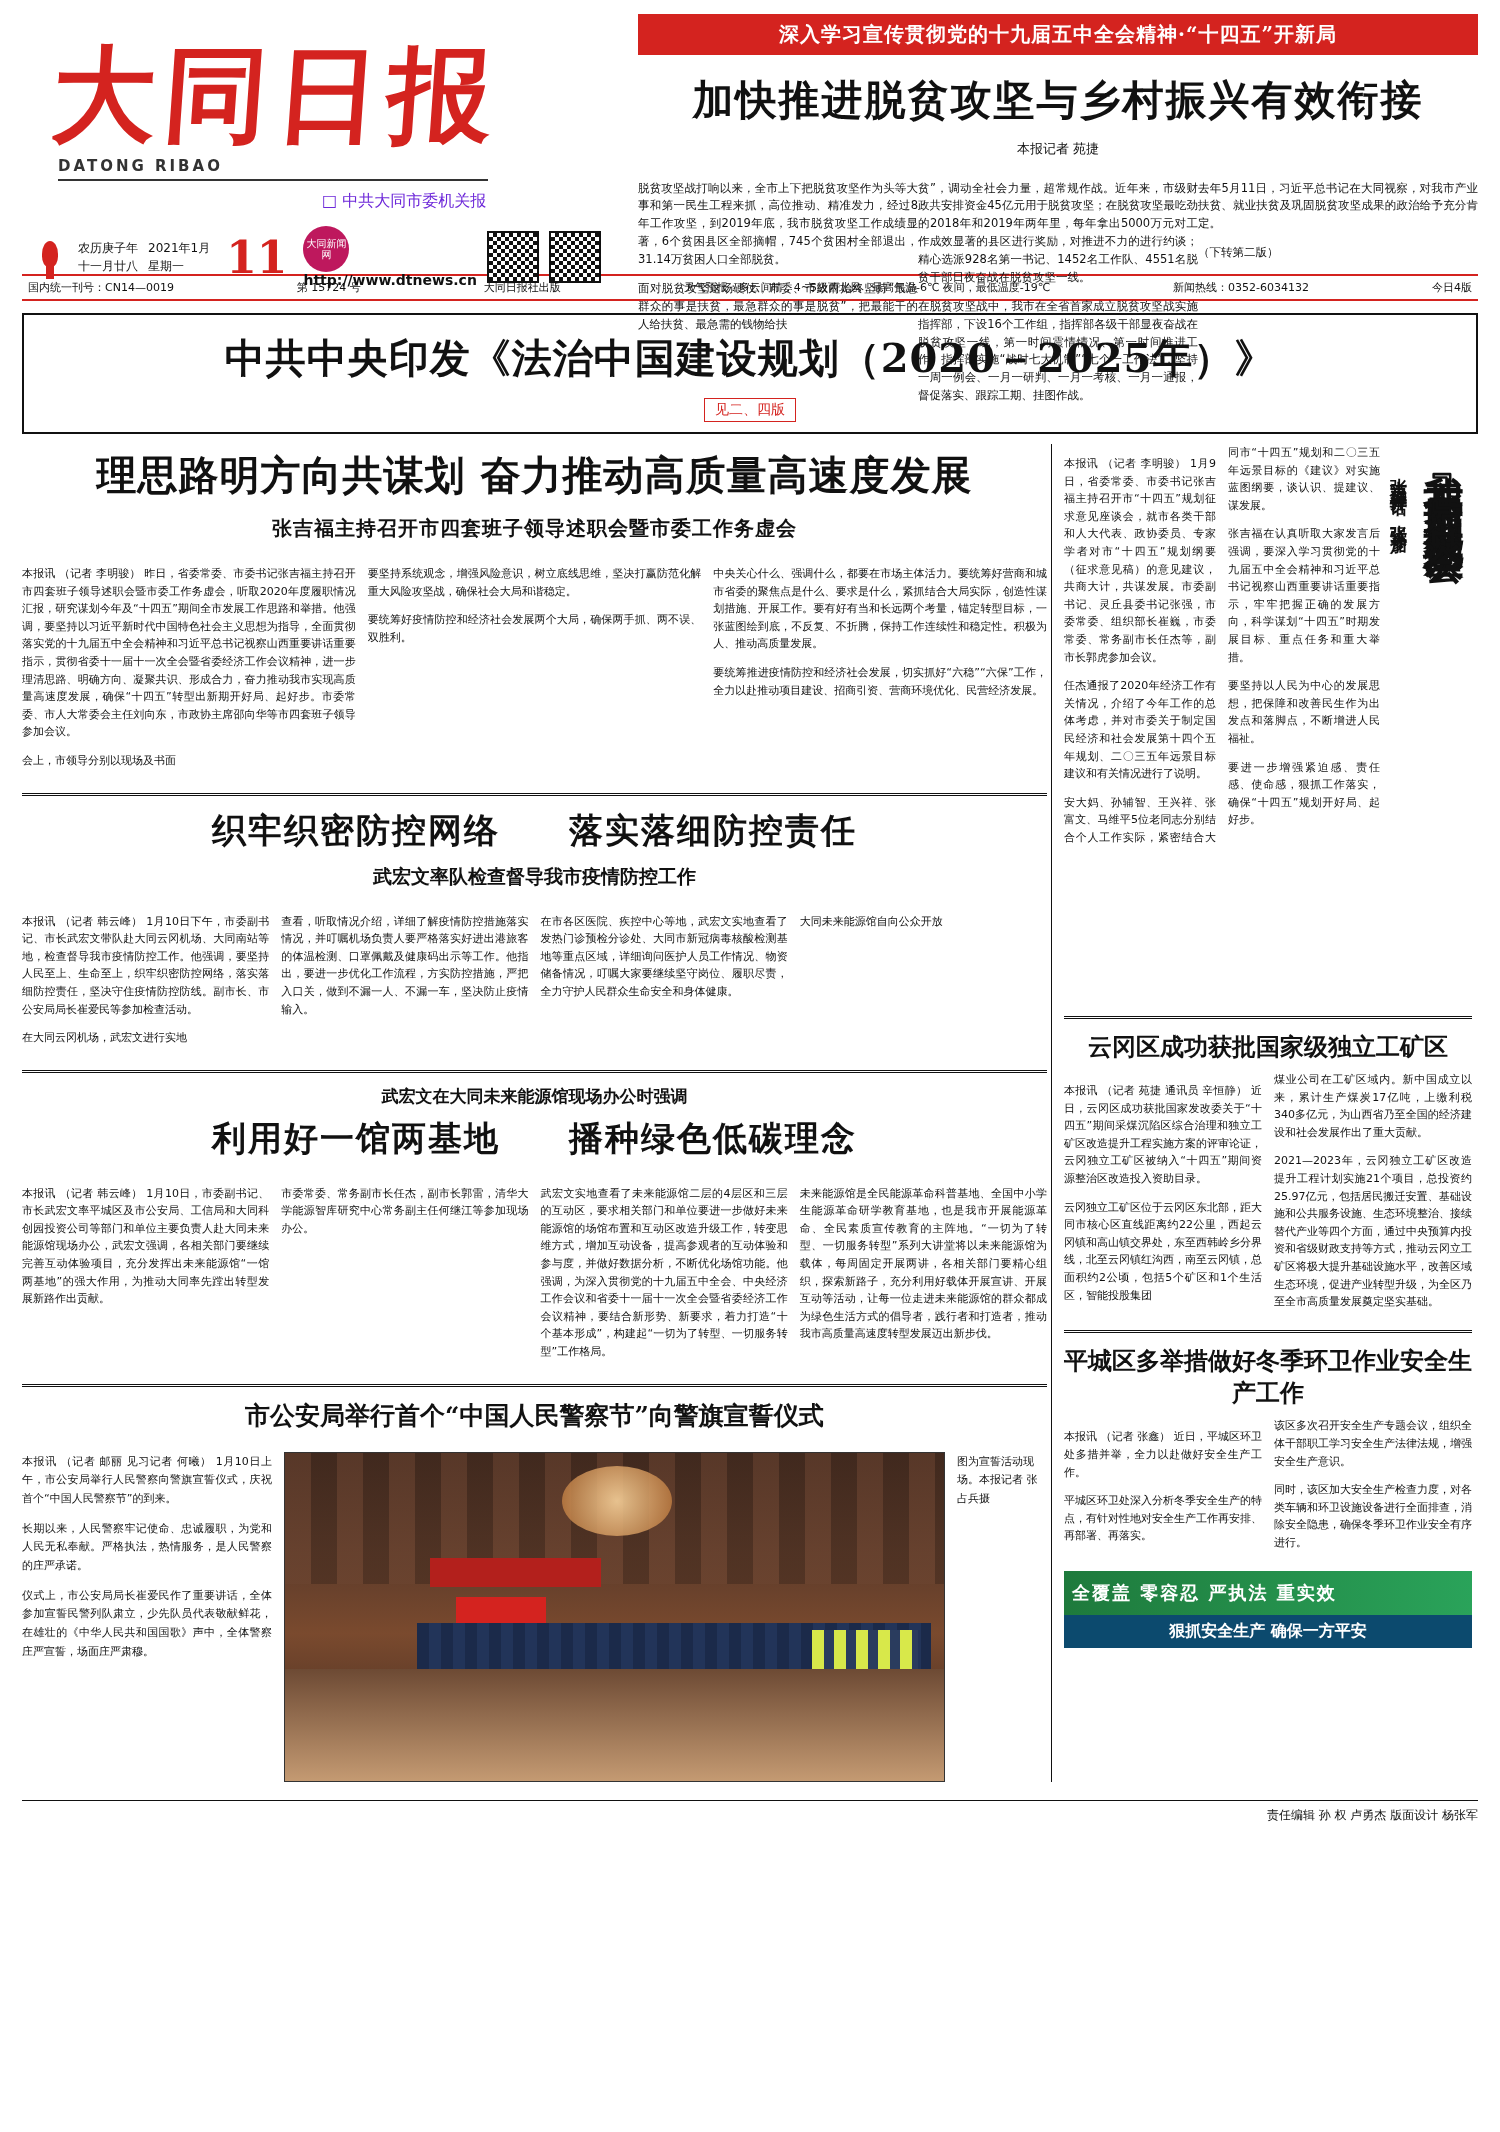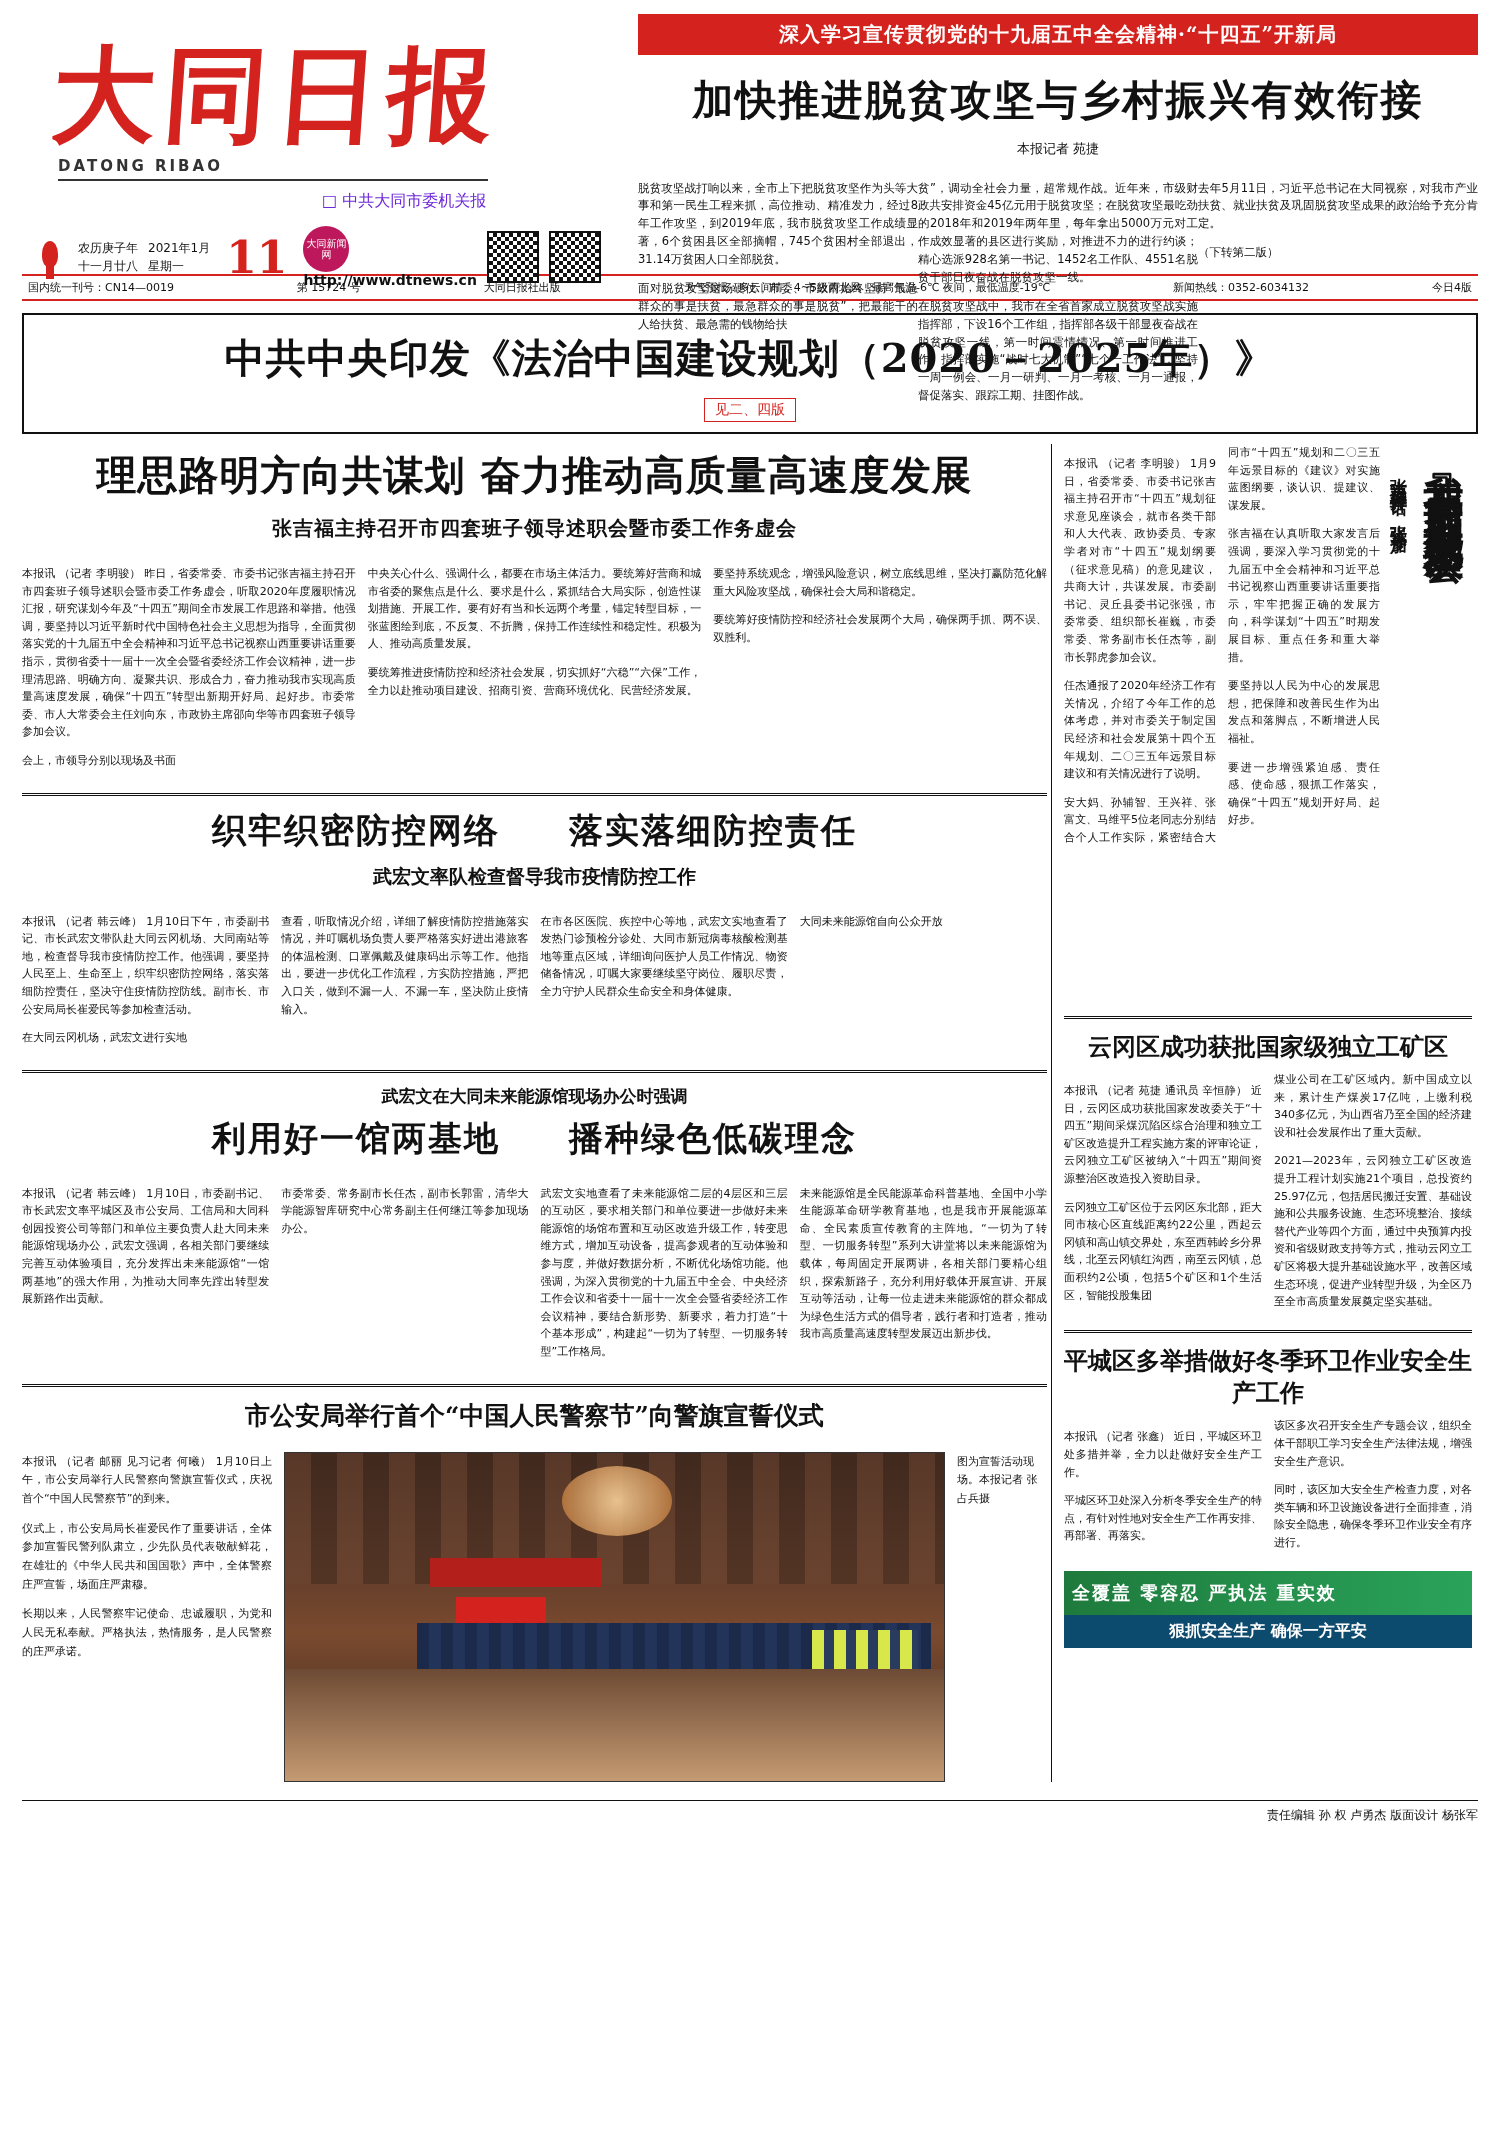--- a/index.html
+++ b/index.html
@@ -206,26 +206,26 @@
 
       <div>
         <div class="hl1">理思路明方向共谋划 奋力推动高质量高速度发展</div>
         <div class="sub1">张吉福主持召开市四套班子领导述职会暨市委工作务虚会</div>
         <div class="cols4">
           <div>
             <p>本报讯 （记者 李明骏） 昨日，省委常委、市委书记张吉福主持召开市四套班子领导述职会暨市委工作务虚会，听取2020年度履职情况汇报，研究谋划今年及“十四五”期间全市发展工作思路和举措。他强调，要坚持以习近平新时代中国特色社会主义思想为指导，全面贯彻落实党的十九届五中全会精神和习近平总书记视察山西重要讲话重要指示，贯彻省委十一届十一次全会暨省委经济工作会议精神，进一步理清思路、明确方向、凝聚共识、形成合力，奋力推动我市实现高质量高速度发展，确保“十四五”转型出新期开好局、起好步。市委常委、市人大常委会主任刘向东，市政协主席邵向华等市四套班子领导参加会议。</p>
             <p>会上，市领导分别以现场及书面</p>
           </div>
           <div>
+            <p>要坚持系统观念，增强风险意识，树立底线思维，坚决打赢防范化解重大风险攻坚战，确保社会大局和谐稳定。</p>
+            <p>要统筹好疫情防控和经济社会发展两个大局，确保两手抓、两不误、双胜利。</p>
+          </div>
+          <div>
             <p>中央关心什么、强调什么，都要在市场主体活力。要统筹好营商和城市省委的聚焦点是什么、要求是什么，紧抓结合大局实际，创造性谋划措施、开展工作。要有好有当和长远两个考量，锚定转型目标，一张蓝图绘到底，不反复、不折腾，保持工作连续性和稳定性。积极为人、推动高质量发展。</p>
             <p>要统筹推进疫情防控和经济社会发展，切实抓好“六稳”“六保”工作，全力以赴推动项目建设、招商引资、营商环境优化、民营经济发展。</p>
-          </div>
-          <div>
-            <p>要坚持系统观念，增强风险意识，树立底线思维，坚决打赢防范化解重大风险攻坚战，确保社会大局和谐稳定。</p>
-            <p>要统筹好疫情防控和经济社会发展两个大局，确保两手抓、两不误、双胜利。</p>
           </div>
         </div>
       </div>
 
       <div class="rule-thick"></div>
 
       <div>
         <div class="hl2">
           <span>织牢织密防控网络</span>
           &nbsp;&nbsp;&nbsp;
@@ -274,22 +274,22 @@
         </div>
       </div>
 
       <div class="rule-thick"></div>
 
       <div>
         <div class="photo-head">市公安局举行首个“中国人民警察节”向警旗宣誓仪式</div>
         <div style="display:flex; gap:12px; margin-top:10px;">
           <div style="width:250px; font-size:11px; line-height:1.7; text-align:justify;">
             <p>本报讯 （记者 邮丽 见习记者 何曦） 1月10日上午，市公安局举行人民警察向警旗宣誓仪式，庆祝首个“中国人民警察节”的到来。</p>
+            <p>长期以来，人民警察牢记使命、忠诚履职，为党和人民无私奉献。严格执法，热情服务，是人民警察的庄严承诺。</p>
             <p>仪式上，市公安局局长崔爱民作了重要讲话，全体参加宣誓民警列队肃立，少先队员代表敬献鲜花，在雄壮的《中华人民共和国国歌》声中，全体警察庄严宣誓，场面庄严肃穆。</p>
-            <p>长期以来，人民警察牢记使命、忠诚履职，为党和人民无私奉献。严格执法，热情服务，是人民警察的庄严承诺。</p>
           </div>
           <div style="flex:1; position:relative;">
             <div class="photo">
               <div class="ceiling"></div>
               <div class="dome"></div>
               <div class="banner2"></div>
               <div class="flag"></div>
               <div class="crowd"></div>
               <div class="vest"></div>
               <div class="floor"></div>

